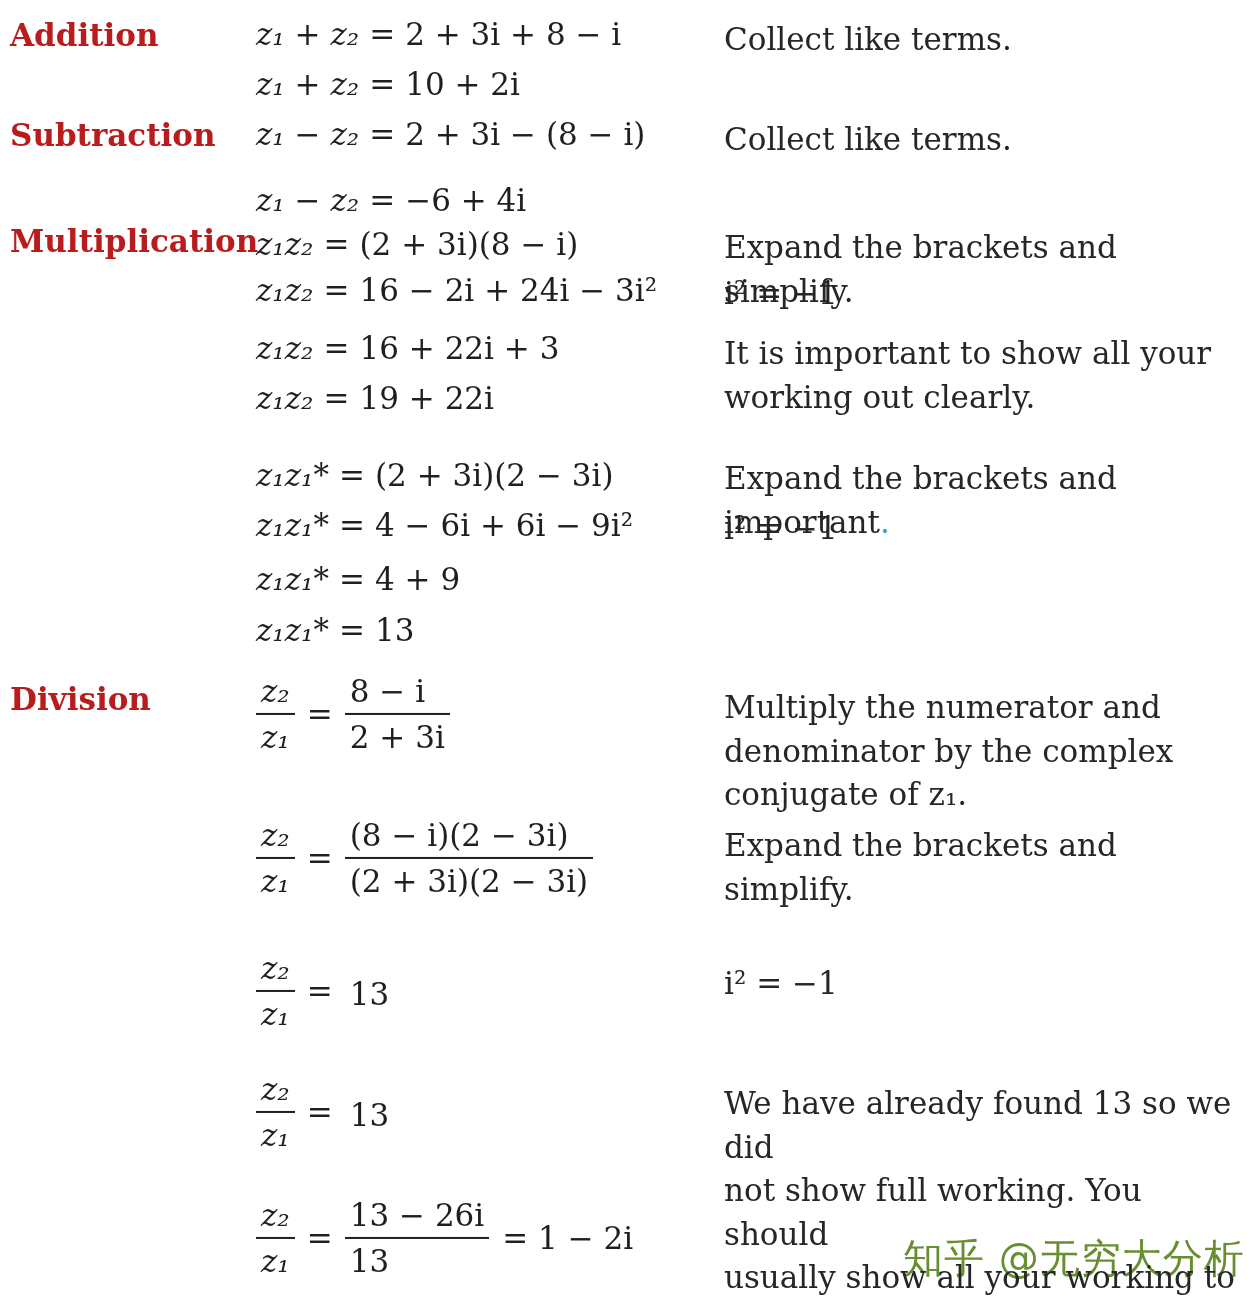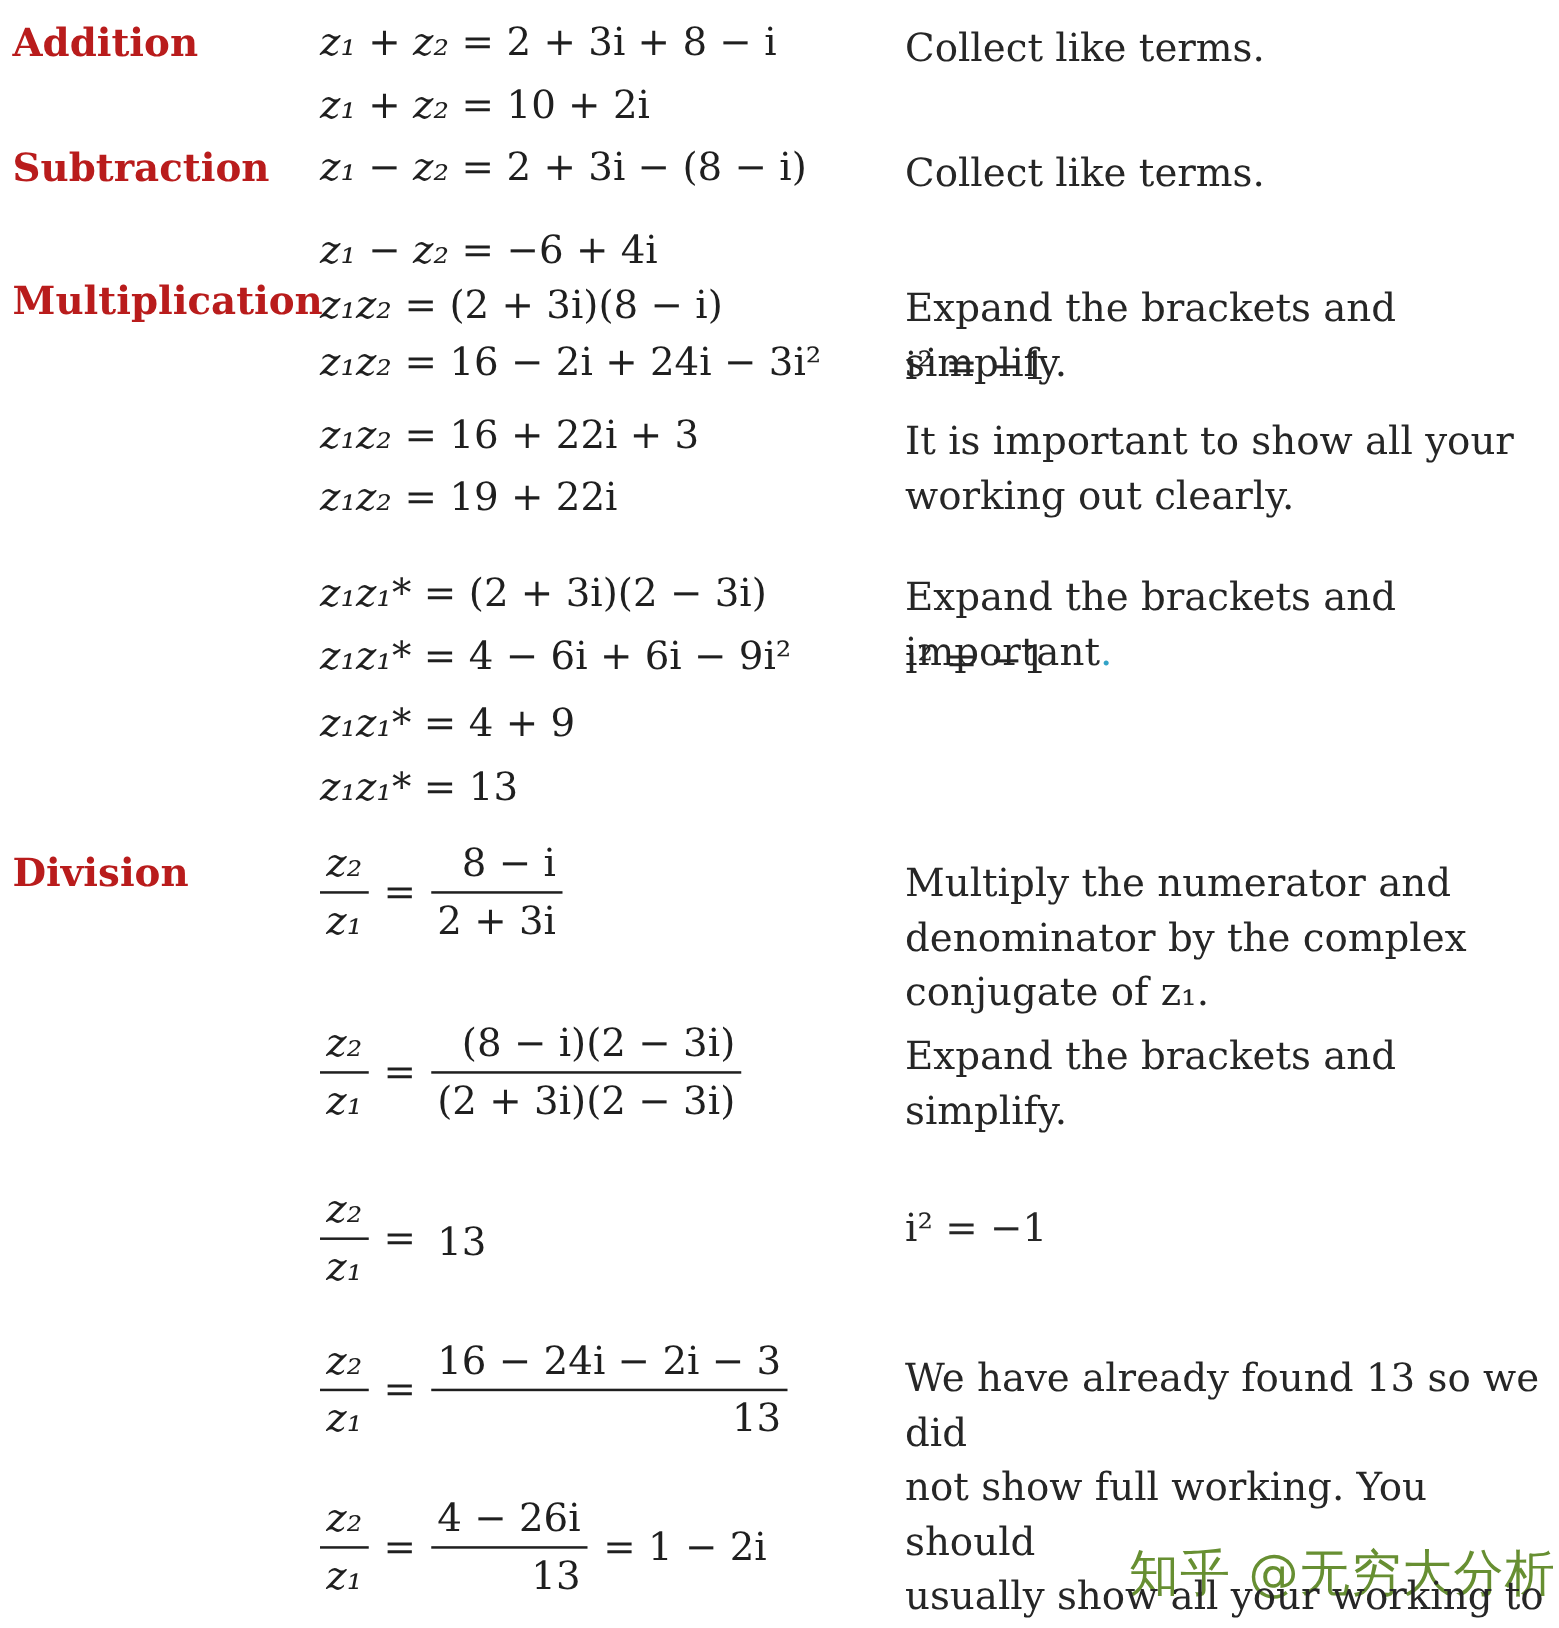--- a/index.html
+++ b/index.html
@@ -16,21 +16,21 @@
   .mline {
     position:absolute; left:256px; font-size:31px; line-height:1.2;
     white-space:nowrap; z-index:2;
   }
   .lhs { font-style:italic; }
   .meq { margin:0 10px; }
   .frow {
     position:absolute; left:256px; display:flex; align-items:center;
     transform:translateY(-50%); font-size:31px; white-space:nowrap; z-index:2;
   }
-  .frac { display:inline-flex; flex-direction:column; text-align:right; }
+  .frac { display:inline-flex; flex-direction:column; text-align:left; }
   .fnum { display:block; padding:0 5px 5px; border-bottom:2px solid #1f1f1f; line-height:1.05; }
   .fden { display:block; padding:6px 5px 0; line-height:1.05; }
   .lfrac .fnum, .lfrac .fden { font-style:italic; }
   .feq { margin:0 12px; }
   .tail { margin-left:13px; }
   .comment {
     position:absolute; left:724px; max-width:525px; font-size:31px;
     line-height:43.5px; white-space:pre-line; color:#262626; z-index:2;
   }
   .accent-period { color:#33a3c7; }
@@ -101,33 +101,32 @@
     </span>
   <span class="tail"></span>
 </div>
 <div class="frow" style="top:1112px">
   <span class="frac lfrac">
       <span class="fnum">z₂</span>
       <span class="fden">z₁</span>
     </span>
   <span class="feq">=</span>
   <span class="frac">
-      <span class="fnum">16 − 24i − 2i − 3</span>
       <span class="fden">13</span>
     </span>
   <span class="tail"></span>
 </div>
 <div class="frow" style="top:1238px">
   <span class="frac lfrac">
       <span class="fnum">z₂</span>
       <span class="fden">z₁</span>
     </span>
   <span class="feq">=</span>
   <span class="frac">
-      <span class="fnum">4 − 26i</span>
+      <span class="fnum">13 − 26i</span>
       <span class="fden">13</span>
     </span>
   <span class="tail">= 1 − 2i</span>
 </div>
 
 <div class="comment" style="top:18px">Collect like terms.</div>
 <div class="comment" style="top:118px">Collect like terms.</div>
 <div class="comment" style="top:226px">Expand the brackets and simplify.</div>
 <div class="comment" style="top:272px">i² = −1</div>
 <div class="comment" style="top:332px">It is important to show all your

